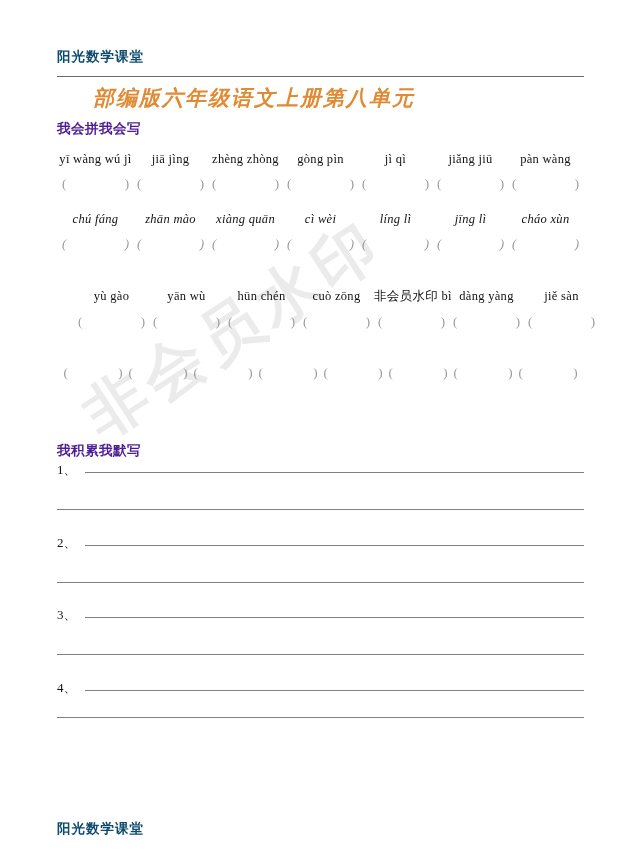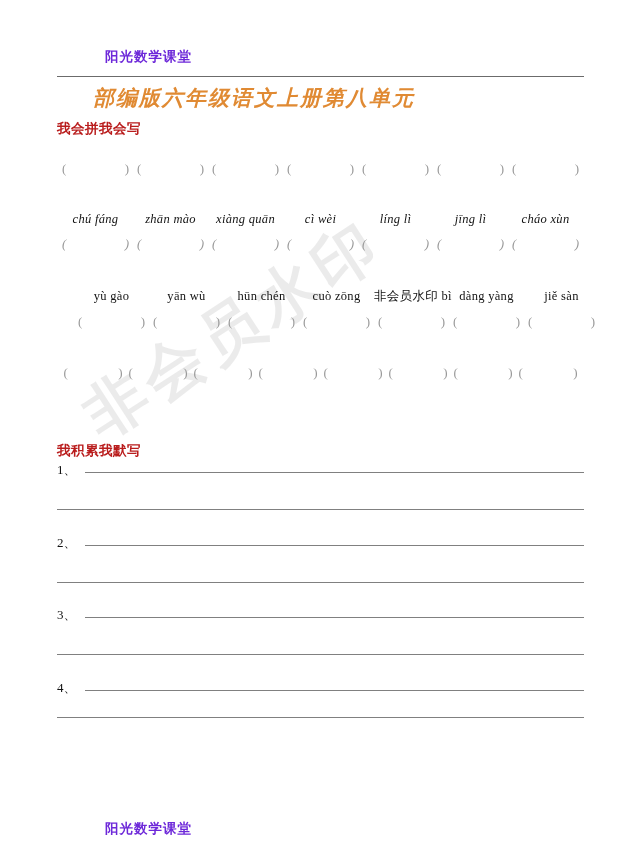--- a/index.html
+++ b/index.html
@@ -51,23 +51,22 @@
   }
 
   
   .brand {
     position: absolute;
     left: 57px;
     font-family: "DejaVu Serif", serif;
     font-weight: 700;
     font-size: 13.5px;
     letter-spacing: 1px;
-    color: #6d28d9;
-    z-index: 6;
-    margin-left: 48px;
+    color: #0c4a6e;
+    z-index: 6;
   }
   .brand-header { top: 48px; }
   .brand-footer { top: 820px; }
 
   .header-rule {
     position: absolute;
     left: 57px;
     top: 76px;
     width: 527px;
     height: 0;
@@ -92,21 +91,21 @@
   }
 
   
   .section-heading {
     position: absolute;
     left: 57px;
     font-family: "DejaVu Sans", sans-serif;
     font-weight: 700;
     font-size: 13.5px;
     letter-spacing: 0.5px;
-    color: #b91c1c;
+    color: #4c1d95;
     z-index: 6;
   }
   #sec-pinyin { top: 120px; }
   #sec-recite { top: 442px; }
 
   
   .pinyin-group {
     position: absolute;
     left: 57px;
     width: 527px;
@@ -189,20 +188,29 @@
   </div>
 
   <div class="brand brand-header">阳光数学课堂</div>
   <div class="header-rule"></div>
 
   <div class="doc-title">部编版六年级语文上册第八单元</div>
 
   <div class="section-heading" id="sec-pinyin">我会拼我会写</div>
 
   <div class="pinyin-group g1">
+    <div class="pinyin-row r7">
+      <span class="word">yī wàng wú jì</span>
+      <span class="word">jiā jìng</span>
+      <span class="word">zhèng zhòng</span>
+      <span class="word">gòng pìn</span>
+      <span class="word">jì qì</span>
+      <span class="word">jiǎng jiū</span>
+      <span class="word">pàn wàng</span>
+    </div>
     <div class="bracket-row r7">
       <span class="slot">
           <span class="paren">(</span>
           <span class="paren">)</span>
         </span>
       <span class="slot">
           <span class="paren">(</span>
           <span class="paren">)</span>
         </span>
       <span class="slot">

